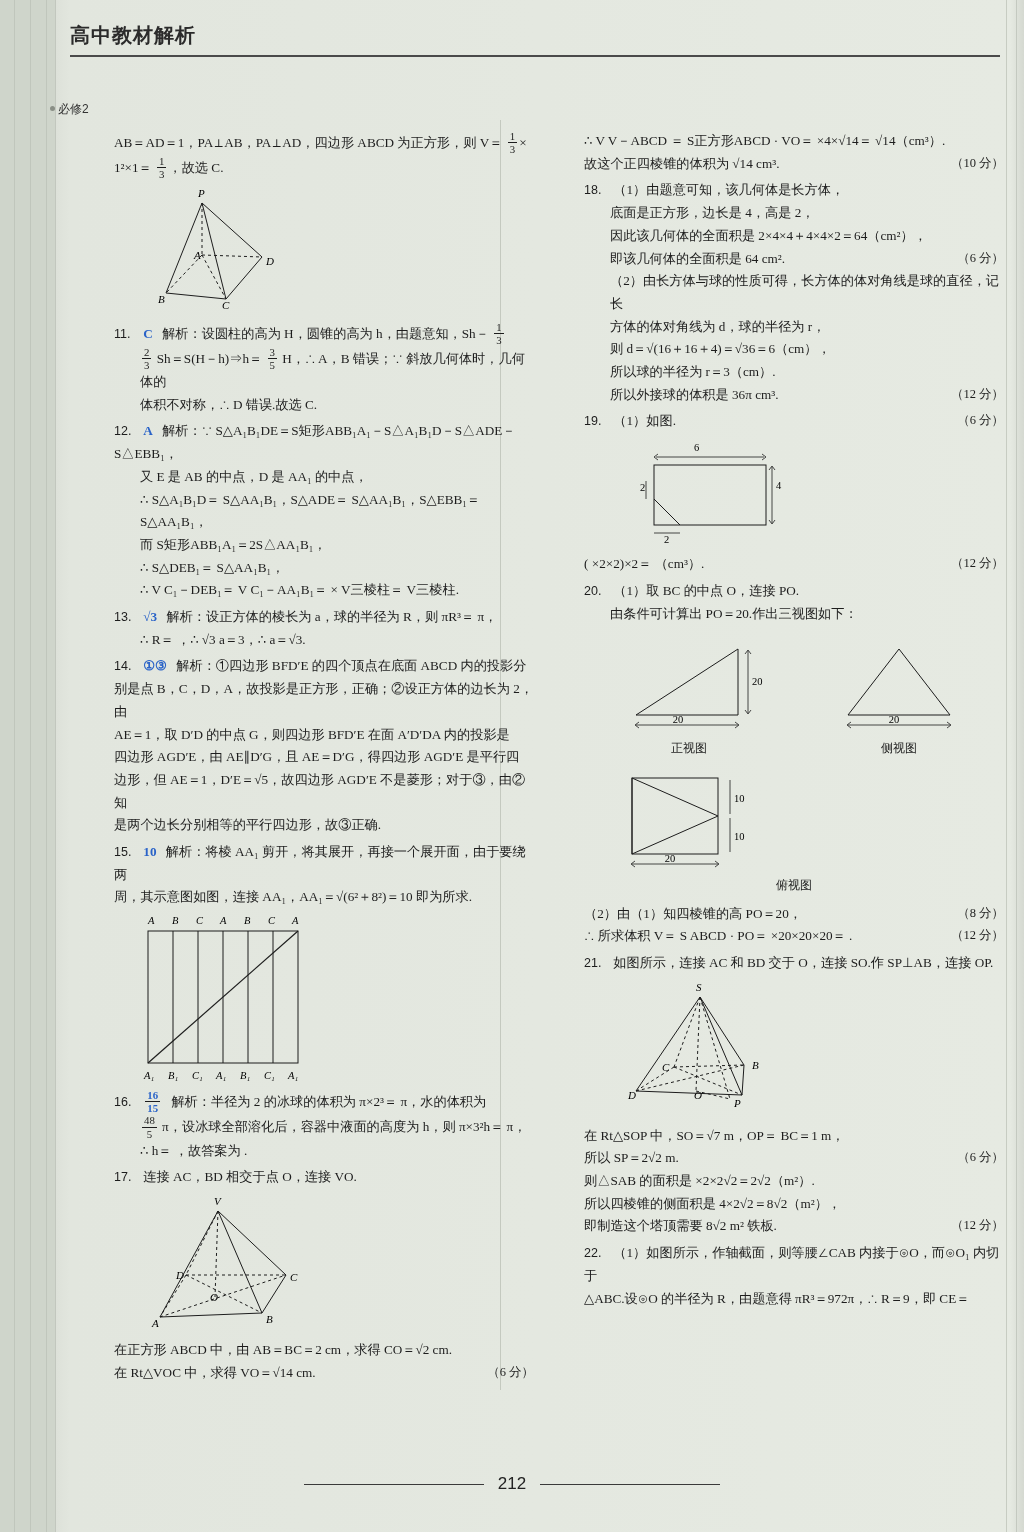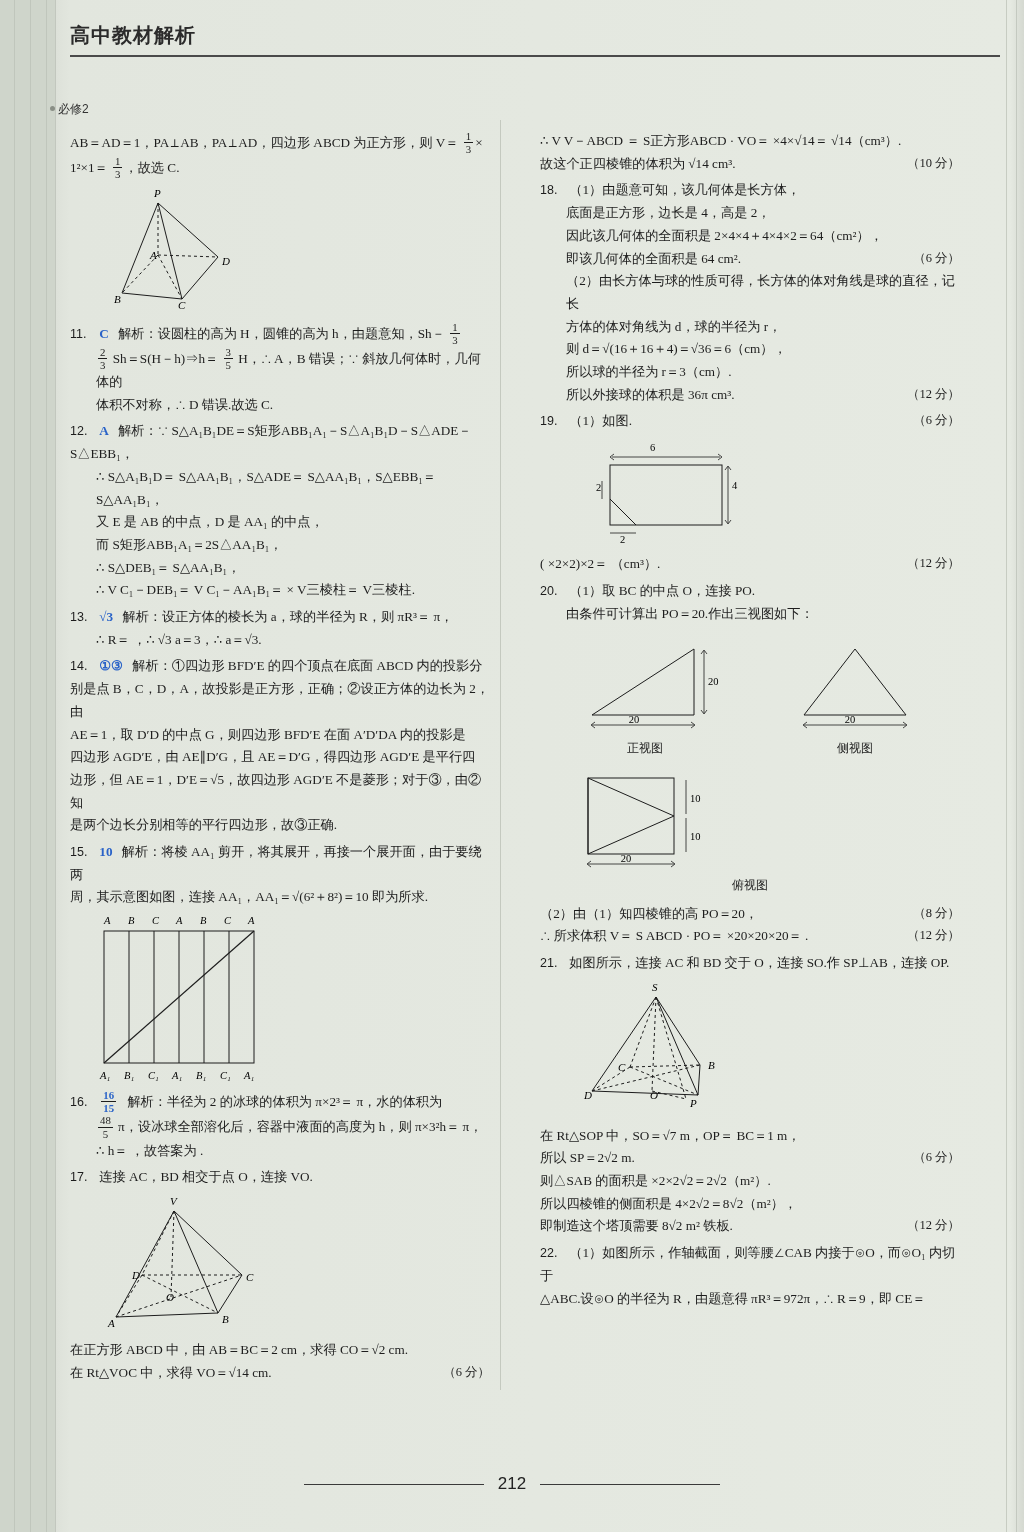--- a/index.html
+++ b/index.html
@@ -28,21 +28,21 @@
     position:absolute;left:58px;top:82px;
     font-family:"Liberation Sans", sans-serif;
     font-size:12px;color:#333;margin-top:19px;
   }
   .chap:before{
     content:"";position:absolute;left:-8px;top:5px;width:5px;height:5px;border-radius:50%;
     background:#8a8f86;
   }
   .col{
     position:absolute;top:130px;width:420px;
-    font-size:13.2px;line-height:1.72;color:#1d1d1d;
+    font-size:13.2px;line-height:1.72;color:#1d1d1d;margin-left:44px;
   }
   .colL{left:70px;}
   .colR{left:540px;}
   .divider{
     position:absolute;left:500px;top:120px;height:1270px;width:1px;background:#c4c9bf;
   }
   .item{margin-bottom:4px;position:relative;}
   .num{display:inline-block;min-width:26px;font-family:"Liberation Sans", sans-serif;font-size:12.5px;}
   .ans{color:#2a63c8;font-weight:bold;padding-right:6px;}
   .indent{padding-left:26px;}
@@ -124,24 +124,24 @@
       <span class="frac"><span class="n">3</span><span class="d">5</span></span>
       <span>H，∴ A，B 错误；∵ 斜放几何体时，几何体的</span>
     </div>
     <div class="indent">体积不对称，∴ D 错误.故选 C.</div>
   </div>
 
   <div class="item">
     <span class="num">12.</span>
     <span class="ans">A</span>
     <span>解析：∵ S△A₁B₁DE＝S矩形ABB₁A₁－S△A₁B₁D－S△ADE－S△EBB₁，</span>
+    <div class="indent">又 E 是 AB 的中点，D 是 AA₁ 的中点，</div>
     <div class="indent">
       <span>∴ S△A₁B₁D＝    S△AA₁B₁，S△ADE＝    S△AA₁B₁，S△EBB₁＝    S△AA₁B₁，</span>
     </div>
-    <div class="indent">又 E 是 AB 的中点，D 是 AA₁ 的中点，</div>
     <div class="indent">而 S矩形ABB₁A₁＝2S△AA₁B₁，</div>
     <div class="indent">∴ S△DEB₁＝    S△AA₁B₁，</div>
     <div class="indent">∴ V C₁－DEB₁＝    V C₁－AA₁B₁＝    ×    V三棱柱＝    V三棱柱.</div>
   </div>
 
   <div class="item">
     <span class="num">13.</span>
     <span class="ans">√3</span>
     <span>解析：设正方体的棱长为 a，球的半径为 R，则    πR³＝    π，</span>
     <div class="indent">∴ R＝    ，∴ √3 a＝3，∴ a＝√3.</div>

